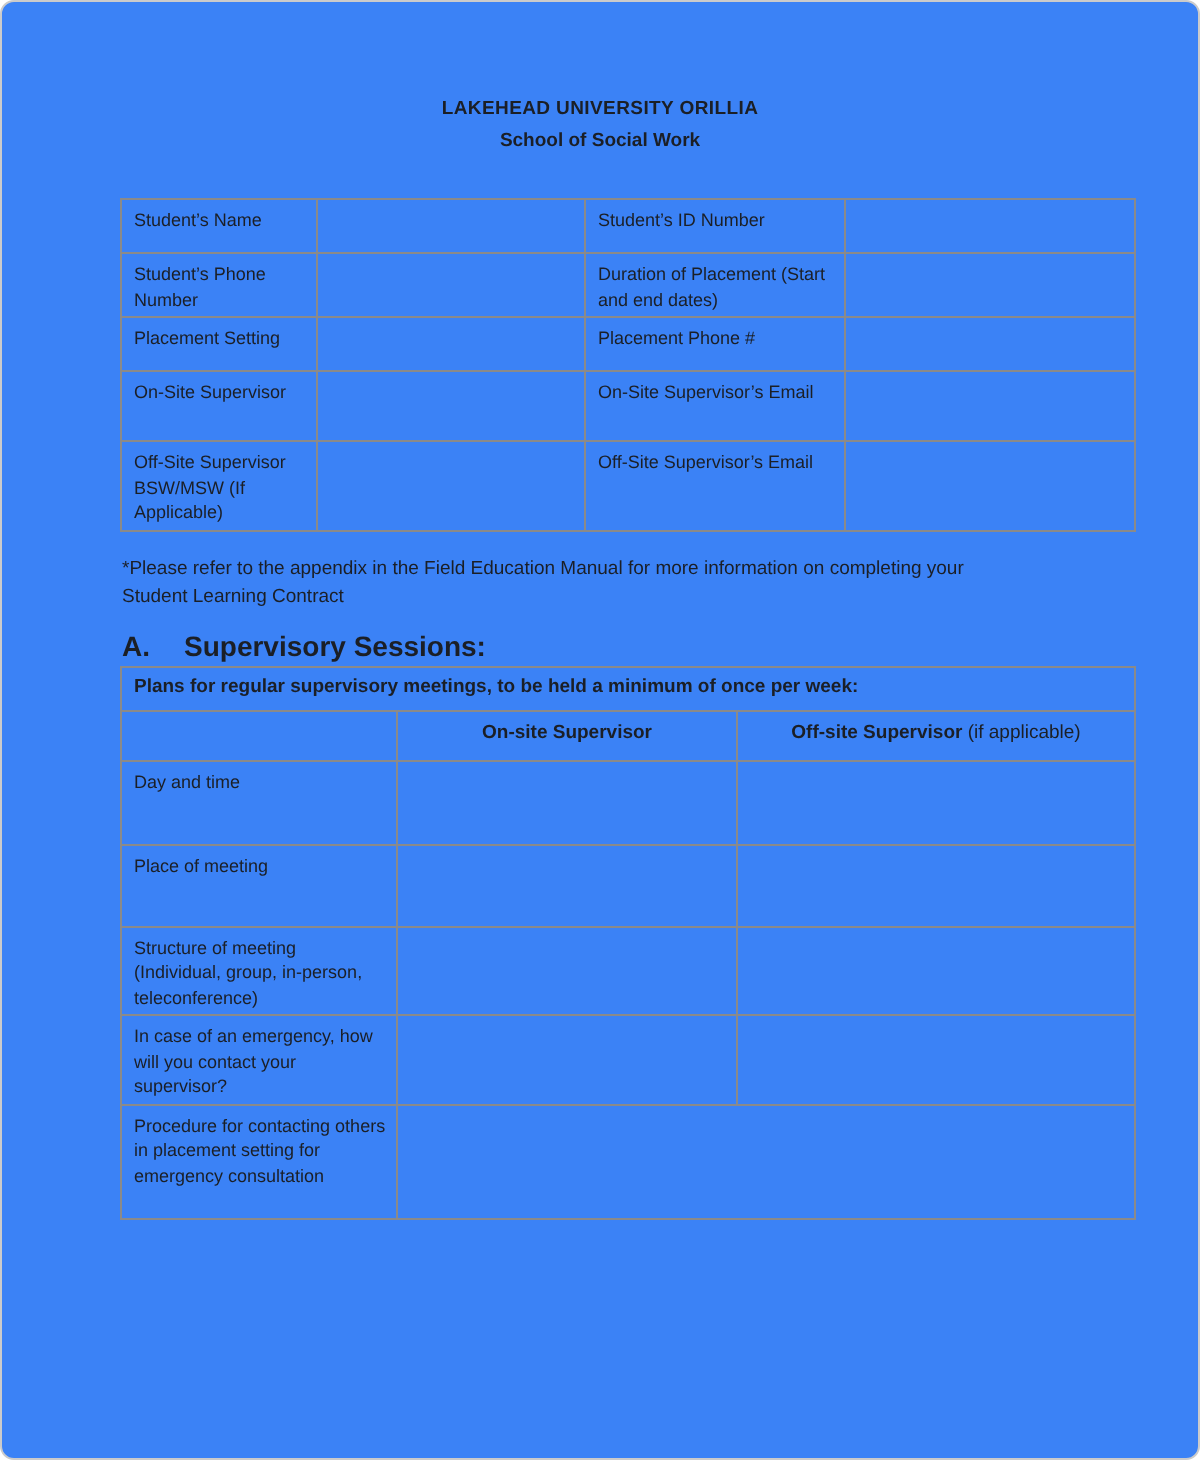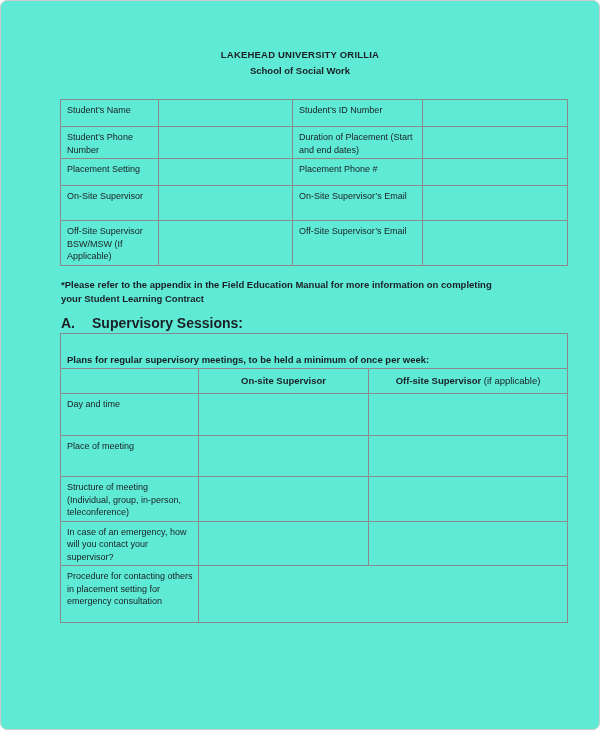--- a/index.html
+++ b/index.html
@@ -8,21 +8,21 @@
     background: #ffffff;
     font-family: "Liberation Sans", "DejaVu Sans", sans-serif;
     color: #1b1f26;
     position: relative;
   }
   .page {
     position: absolute; inset: 0;
     border: 1px solid #cbcbcb;
     border-radius: 7px;
     box-sizing: border-box;
-    background: #5eead4;
+    background: #3b82f6;
     overflow: hidden;
   }
   .hdr-univ {
     margin-top: 47px;
     text-align: center;
     font-size: 9.5px; font-weight: bold;
     line-height: 14px;
     letter-spacing: 0.2px;
   }
   .hdr-school {
@@ -68,36 +68,36 @@
     margin-left: 24px;
   }
   .info-table { margin-top: 21px; }
   .info-table col.c1 { width: 98px; }
   .info-table col.c2 { width: 134px; }
   .info-table col.c3 { width: 130px; }
   .info-table col.c4 { width: 145px; }
   .note {
     margin: 12px 0 0 60px;
     width: 450px;
-    font-size: 9.5px; font-weight: bold;
+    font-size: 9.5px; font-weight: normal;
     line-height: 14px;
   }
   .section-a {
     margin: 11px 0 0 60px;
     font-size: 14px; font-weight: bold;
     line-height: 13px;
   }
   .section-a .sec-title { margin-left: 17px; }
   .sup-table { margin-top: 3px; }
   .sup-table col.c1 { width: 138px; }
   .sup-table col.c2 { width: 170px; }
   .sup-table col.c3 { width: 199px; }
   .sup-caption td {
     font-size: 9.5px; font-weight: bold;
-    padding-top: 20px;
+    padding-top: 4px;
   }
   .sup-header td {
     text-align: center;
     vertical-align: middle;
     font-size: 9.5px; font-weight: bold;
     padding: 2px;
   }
   .sup-header .suffix { font-weight: normal; }
 </style>
 </head>

